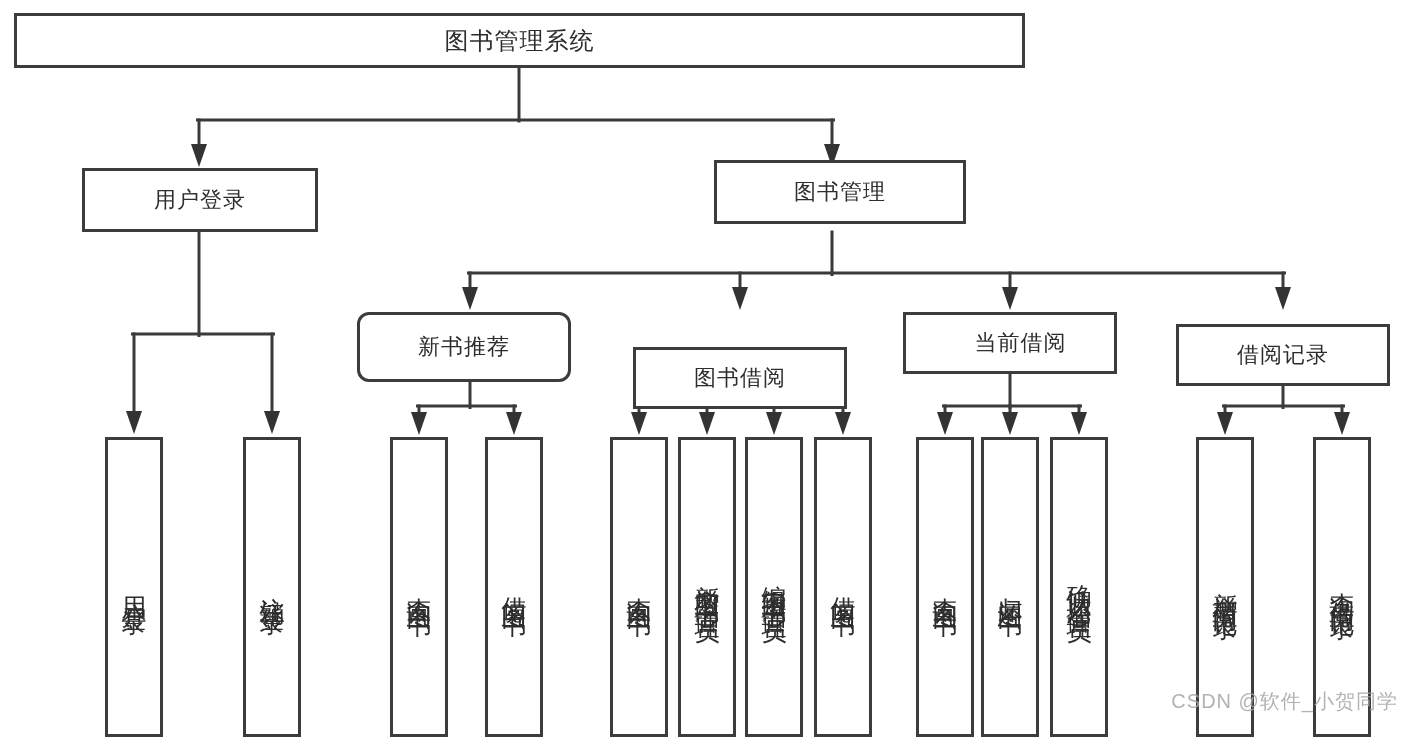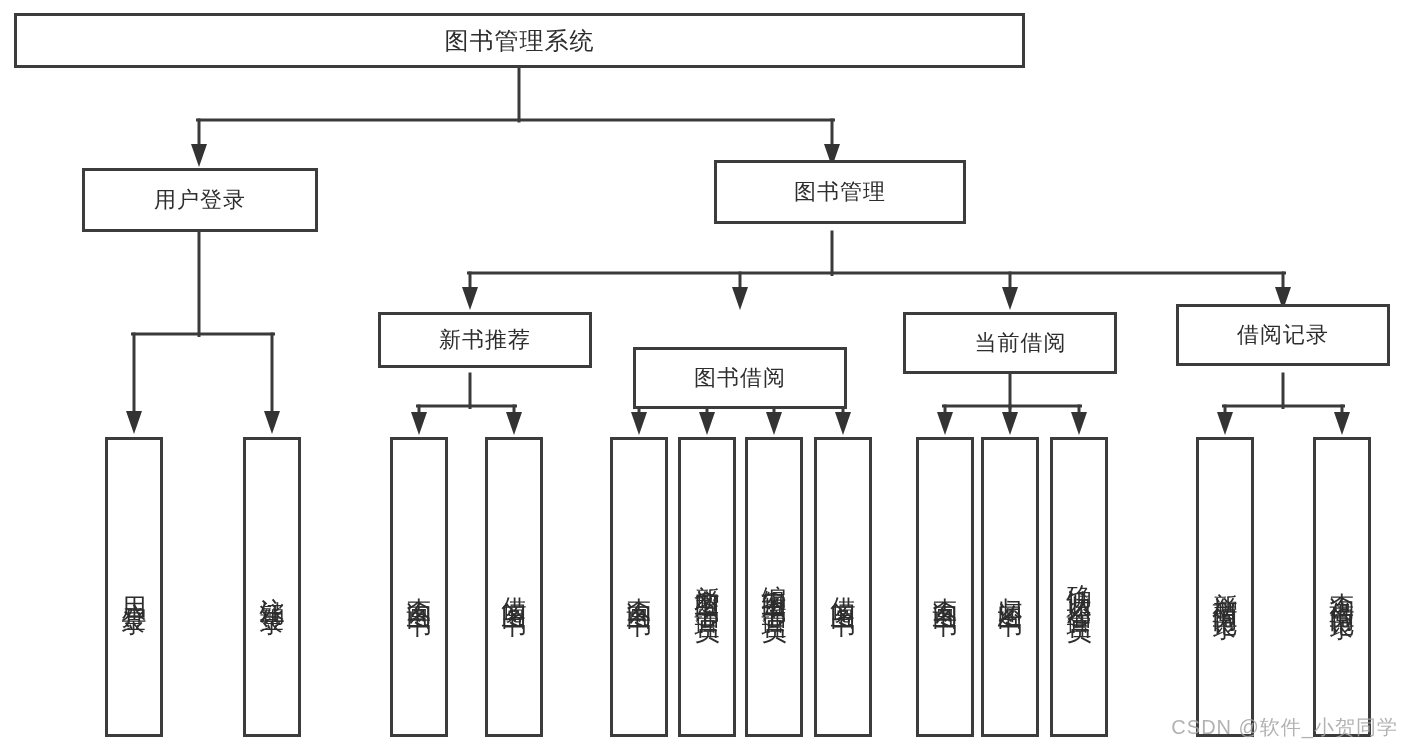--- a/index.html
+++ b/index.html
@@ -28,21 +28,21 @@
   .leaf .vlabel {
     writing-mode: vertical-rl;
     text-orientation: mixed;
     font-size: 25px;
     line-height: 1;
     letter-spacing: 5px;
     white-space: nowrap;
   }
   #watermark {
     position: absolute;
-    top: 714px;
+    top: 688px;
     right: 7px;
     font-size: 20px;
     color: rgba(164,164,164,0.85);
     letter-spacing: 1px;
     white-space: nowrap;
     z-index: 5;
     text-align: right;
   }
 </style>
 </head>
@@ -116,30 +116,30 @@
     <span class="hlabel">图书管理系统</span>
   </div>
 
   <div class="box" style="left:82px; top:168px; width:236px; height:64px;">
     <span class="hlabel">用户登录</span>
   </div>
   <div class="box" style="left:714px; top:160px; width:252px; height:64px;">
     <span class="hlabel">图书管理</span>
   </div>
 
-  <div class="box" style="left:378px; top:312px; width:214px; height:56px;">
+  <div class="box" style="left:357px; top:312px; width:214px; height:70px;border-radius:12px;">
     <span class="hlabel">新书推荐</span>
   </div>
   <div class="box" style="left:633px; top:312px; width:214px; height:62px;margin-top:35px;">
     <span class="hlabel">图书借阅</span>
   </div>
   <div class="box" style="left:903px; top:312px; width:214px; height:62px;padding-left:21px;">
     <span class="hlabel">当前借阅</span>
   </div>
-  <div class="box" style="left:1176px; top:304px; width:214px; height:62px;">
+  <div class="box" style="left:1176px; top:324px; width:214px; height:62px;">
     <span class="hlabel">借阅记录</span>
   </div>
 
   <div class="box leaf" style="left:105px; top:437px; width:58px; height:300px;">
     <span class="vlabel">用户登录</span>
   </div>
   <div class="box leaf" style="left:243px; top:437px; width:58px; height:300px;">
     <span class="vlabel">注销登录</span>
   </div>
 

